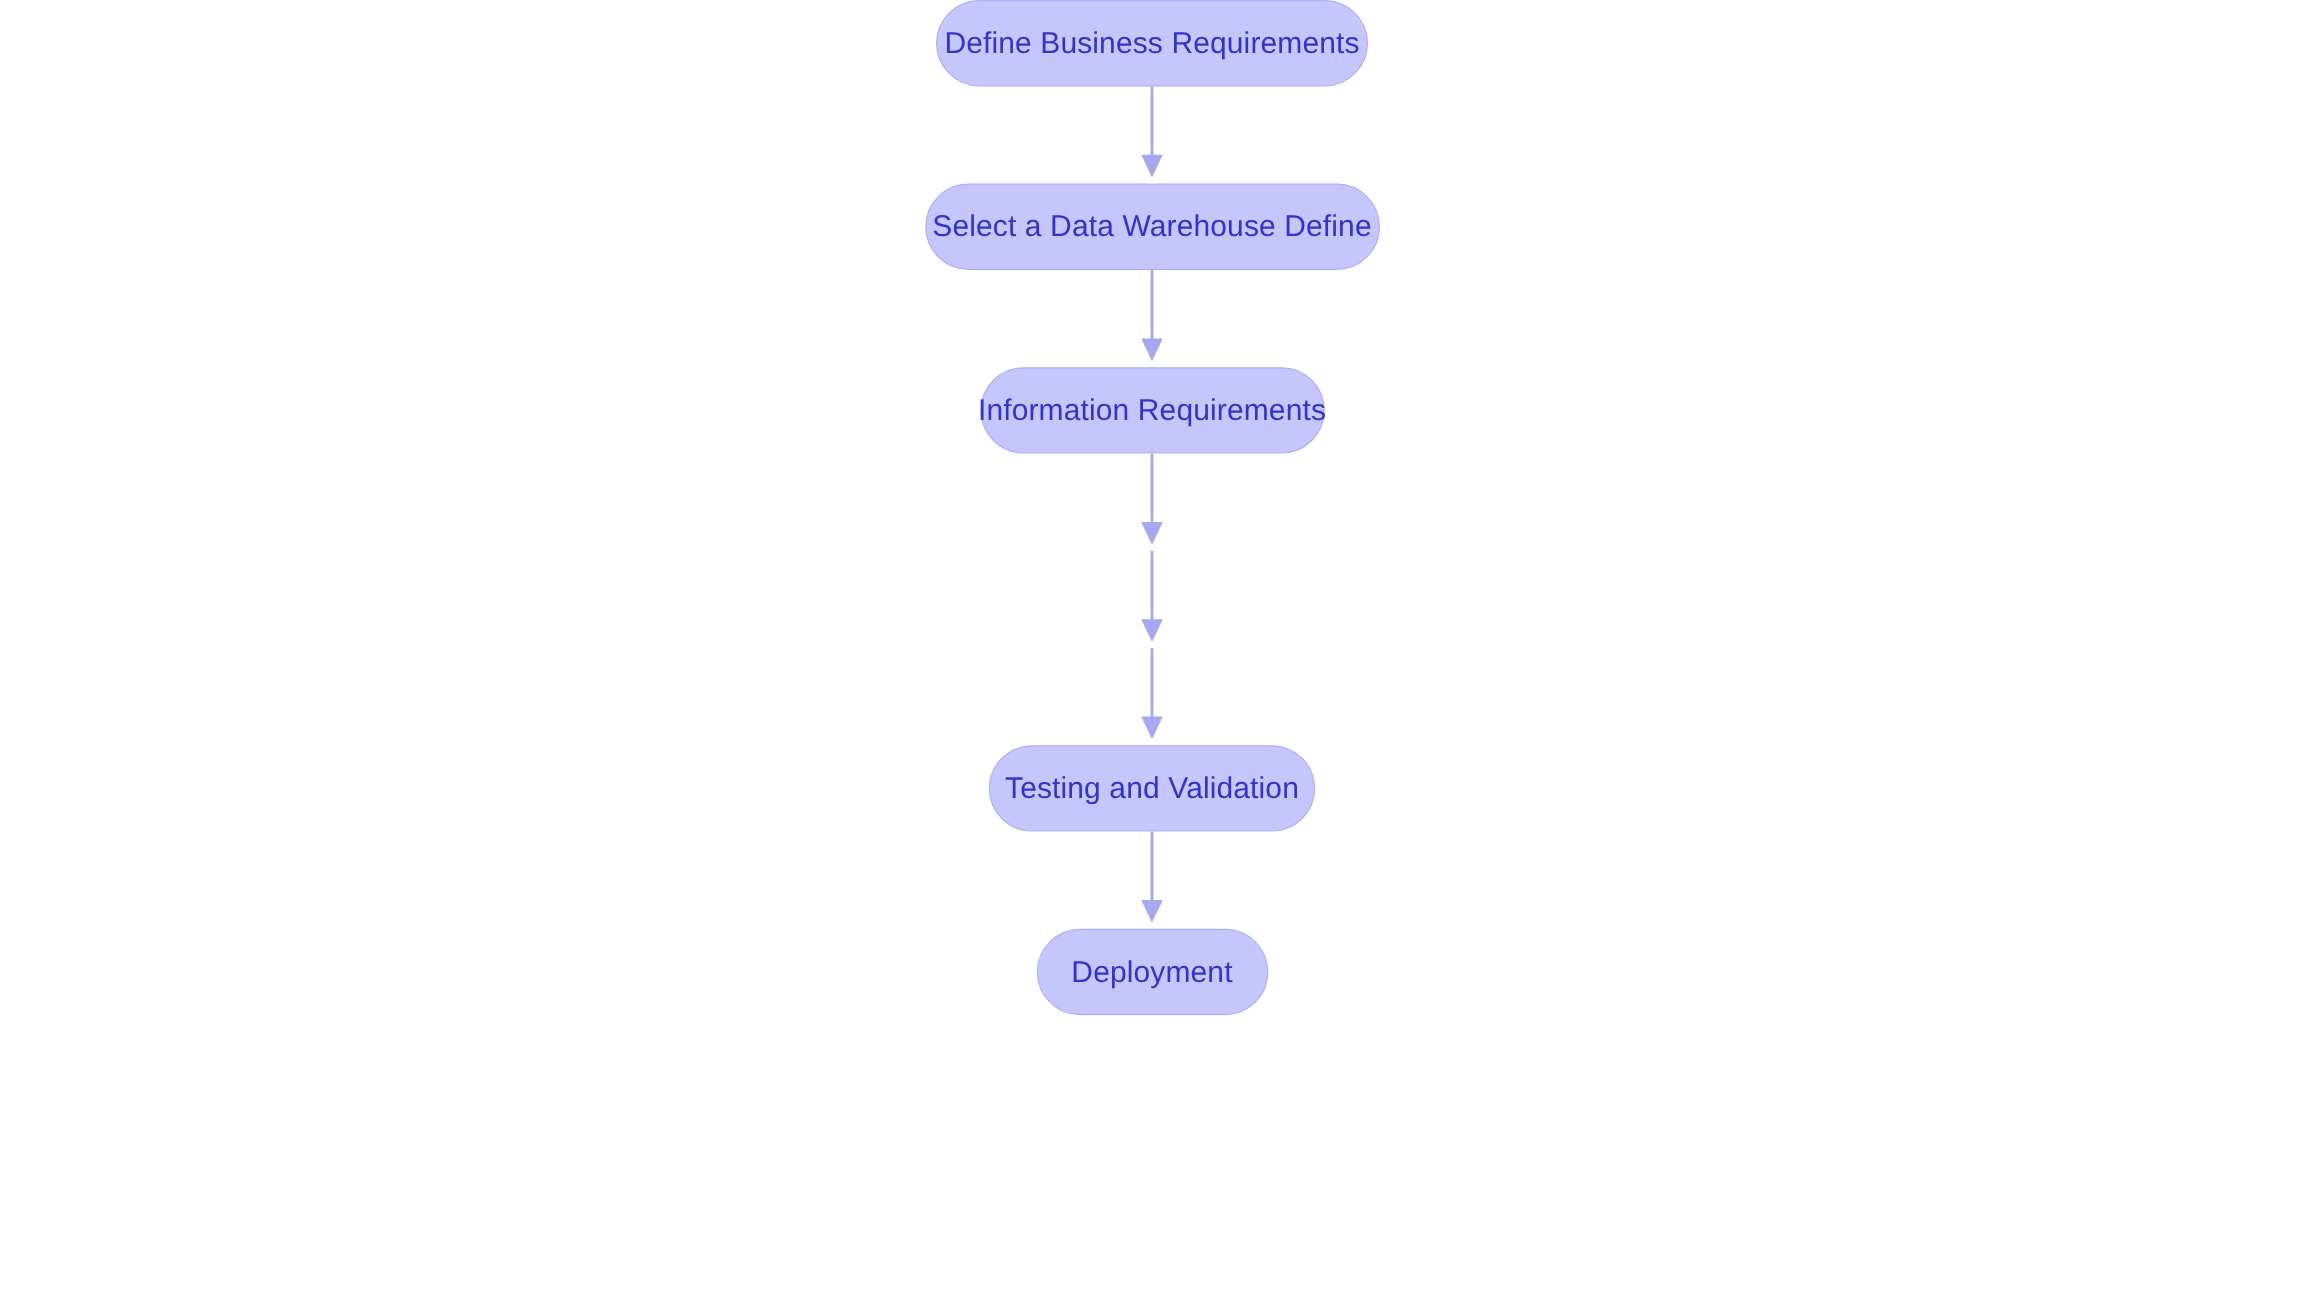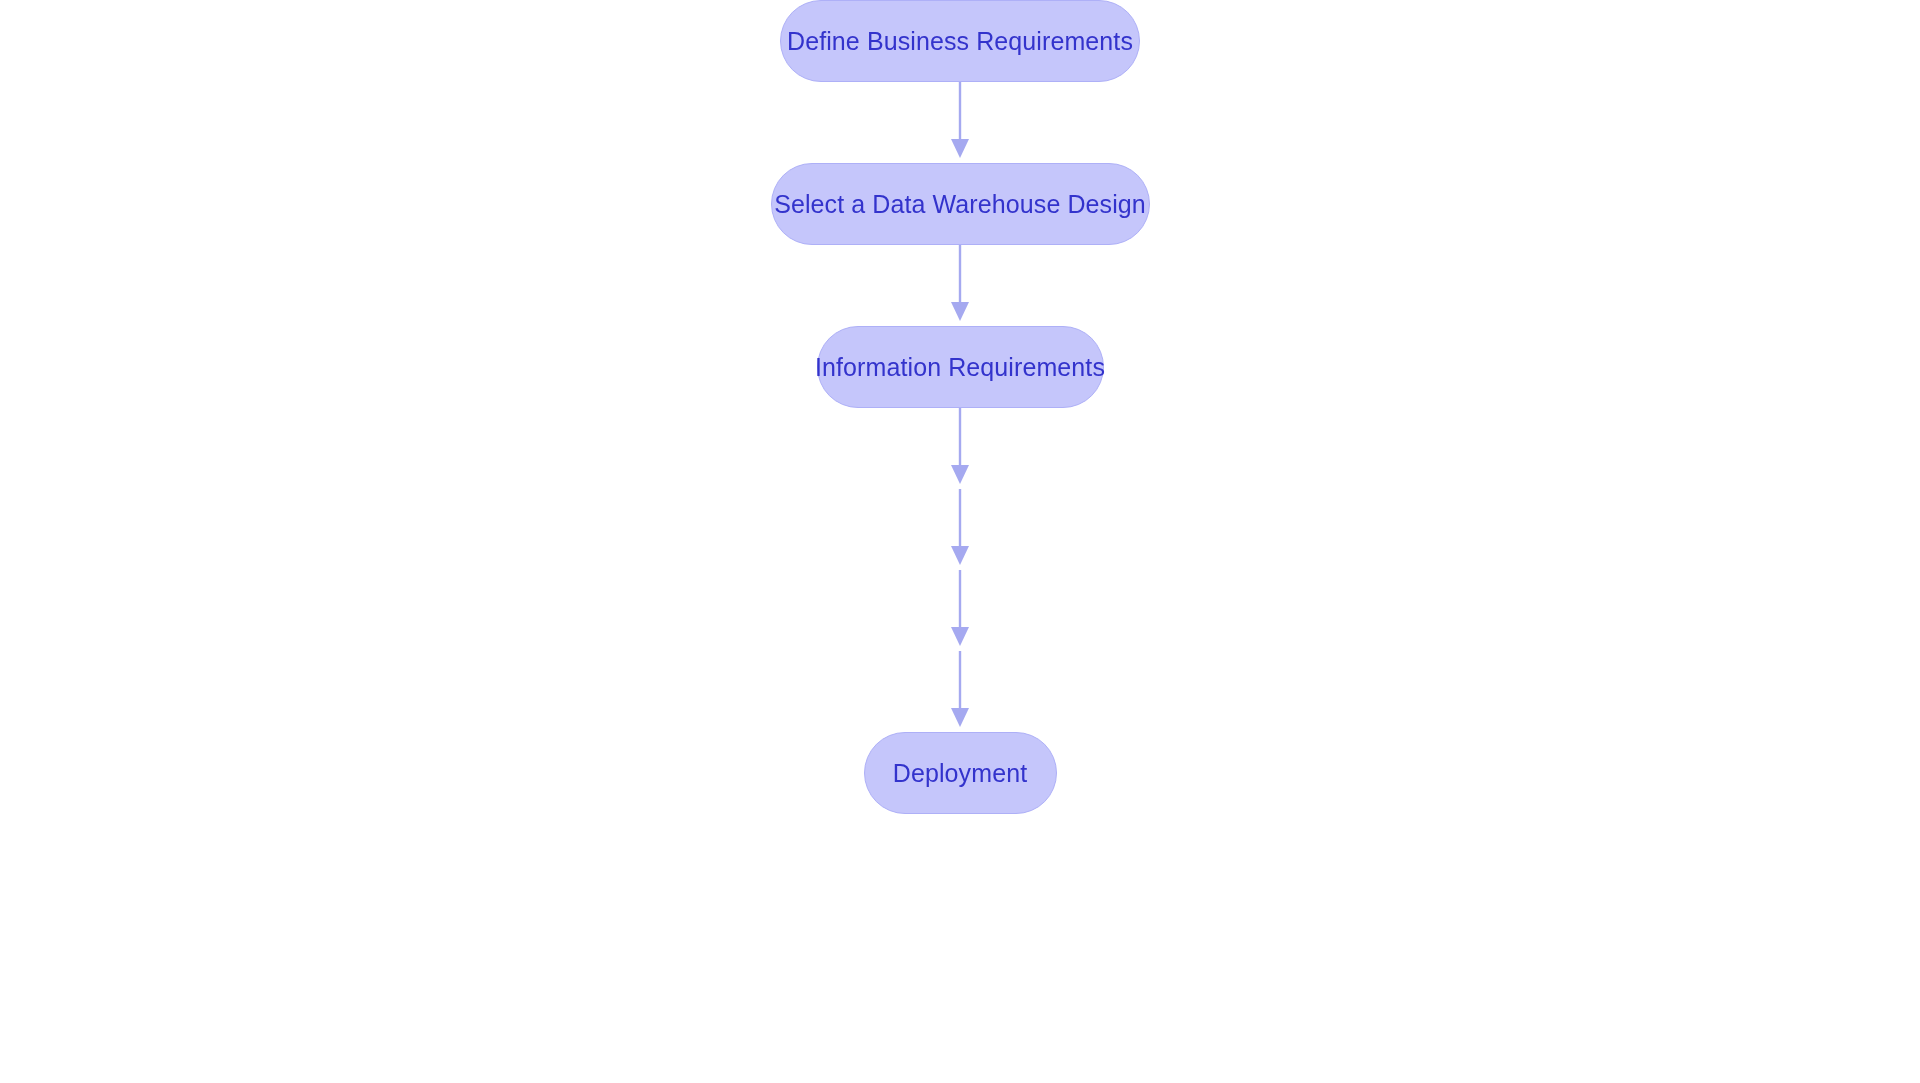--- a/index.html
+++ b/index.html
@@ -31,21 +31,21 @@
     display: flex;
     flex-direction: column;
     align-items: center;
     justify-content: flex-start;
   }
 
   
   .node {
     position: relative;
     box-sizing: border-box;
-    height: 82px;
+    height: 72px;
     border-radius: 41px;
     background: #c5c6fb;
     border: 1.6px solid #aeb0f7;
     display: flex;
     align-items: center;
     justify-content: center;
     flex: 0 0 auto;
   }
 
   .node-label {
@@ -102,21 +102,21 @@
     </div>
 
     <div class="connector">
       <svg viewBox="0 0 26 81" xmlns="http://www.w3.org/2000/svg" aria-hidden="true">
         <path class="conn-line" d="M13 0 L13 60"></path>
         <polygon class="conn-head" points="13,76 4,57 22,57"></polygon>
       </svg>
     </div>
 
     <div class="node w-2">
-      <span class="node-label">Select a Data Warehouse Design</span>
+      <span class="node-label">Select a Data Warehouse Define</span>
     </div>
 
     <div class="connector">
       <svg viewBox="0 0 26 81" xmlns="http://www.w3.org/2000/svg" aria-hidden="true">
         <path class="conn-line" d="M13 0 L13 60"></path>
         <polygon class="conn-head" points="13,76 4,57 22,57"></polygon>
       </svg>
     </div>
 
     <div class="node w-3">
@@ -139,20 +139,23 @@
     </div>
 
 
     <div class="connector">
       <svg viewBox="0 0 26 81" xmlns="http://www.w3.org/2000/svg" aria-hidden="true">
         <path class="conn-line" d="M13 0 L13 60"></path>
         <polygon class="conn-head" points="13,76 4,57 22,57"></polygon>
       </svg>
     </div>
 
+    <div class="node w-6">
+      <span class="node-label">Testing and Validation</span>
+    </div>
 
     <div class="connector">
       <svg viewBox="0 0 26 81" xmlns="http://www.w3.org/2000/svg" aria-hidden="true">
         <path class="conn-line" d="M13 0 L13 60"></path>
         <polygon class="conn-head" points="13,76 4,57 22,57"></polygon>
       </svg>
     </div>
 
     <div class="node w-7">
       <span class="node-label">Deployment</span>

